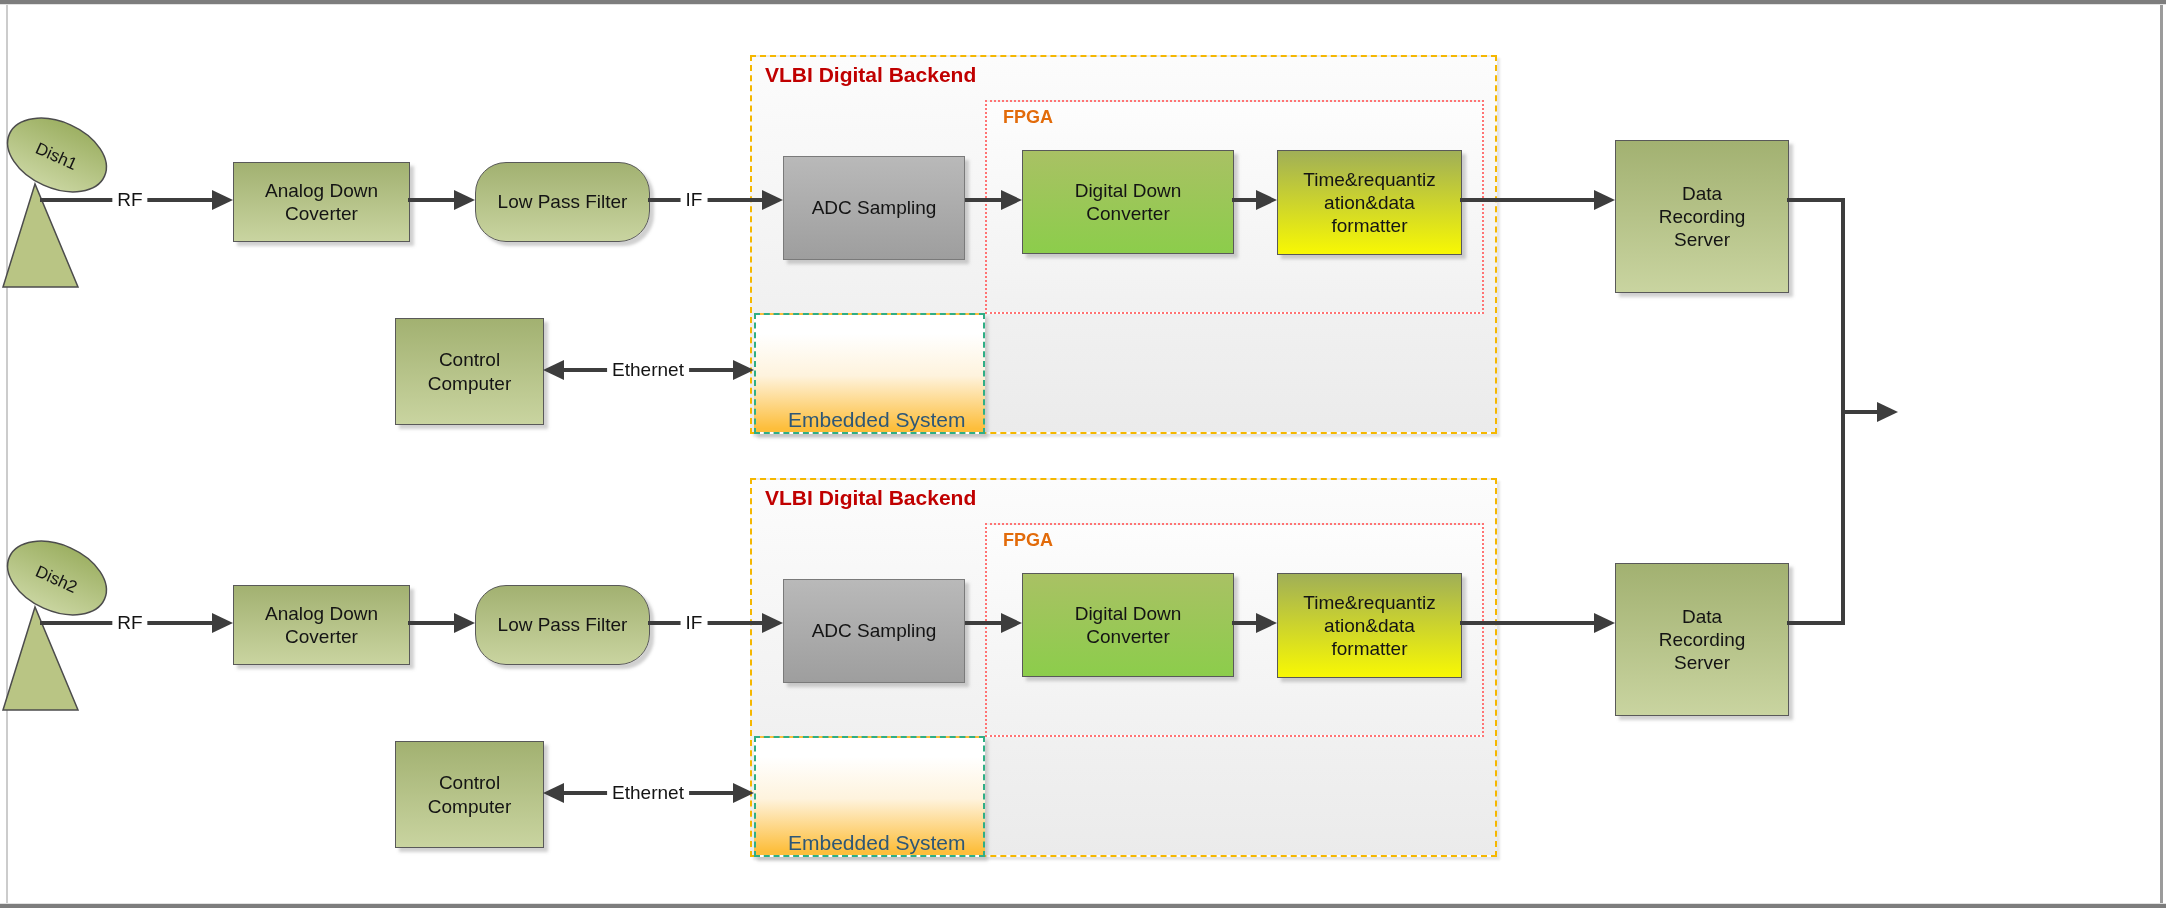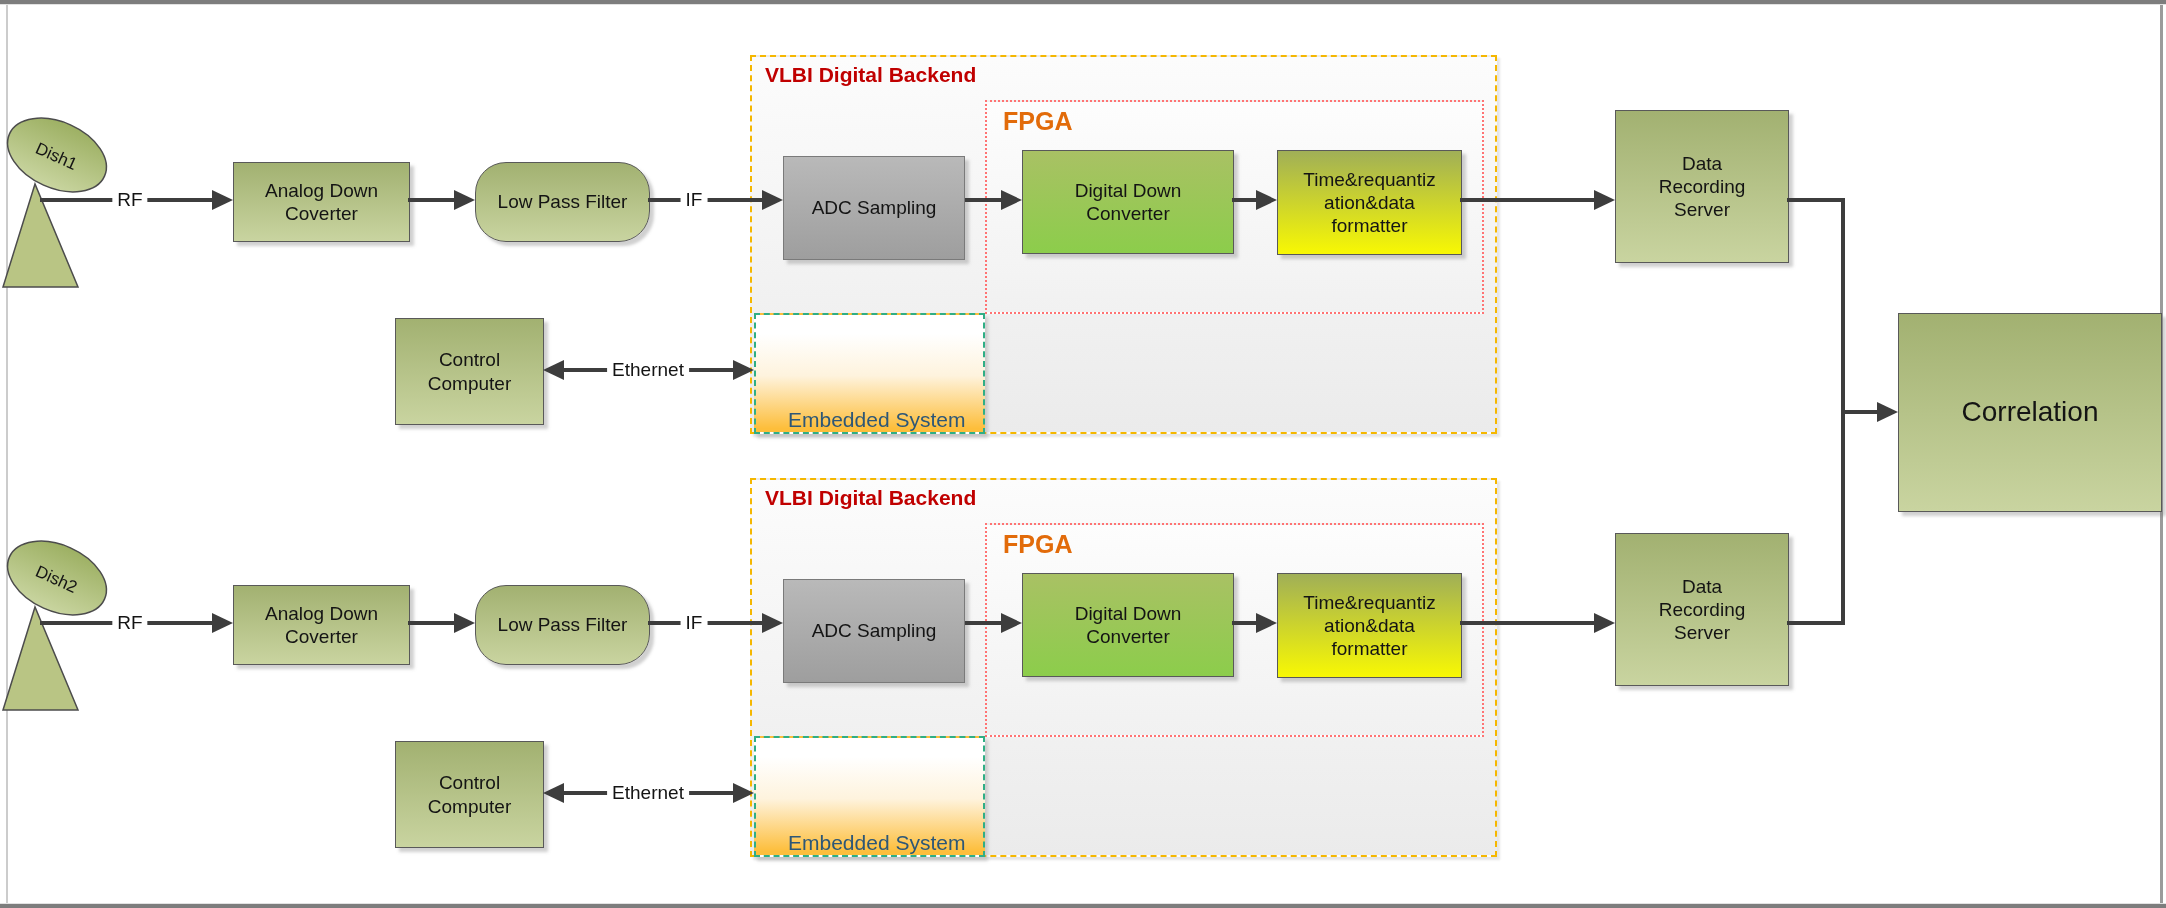--- a/index.html
+++ b/index.html
@@ -14,39 +14,39 @@
   .station{position:absolute;left:0;width:2166px;height:435px;}
   .st1{top:0;} .st2{top:423px;}
 
   
   .cont{position:absolute;}
   .backend{left:750px;top:55px;width:743px;height:375px;border:2px dashed #f5b700;
            background:linear-gradient(180deg,#fcfcfc 0%,#ebebeb 100%);box-shadow:3px 3px 2px rgba(150,150,150,.25);}
   .backend-title{position:absolute;left:13px;top:6px;font-size:21px;font-weight:bold;color:#c00000;white-space:nowrap;}
   .fpga{left:985px;top:100px;width:495px;height:210px;border:2px dotted #ff7373;
         background:linear-gradient(180deg,#fdfdfd 0%,#f1f1f1 100%);}
-  .fpga-title{position:absolute;left:16px;top:5px;font-size:25px;font-weight:bold;color:#e26b0a;white-space:nowrap;}
+  .fpga-title{position:absolute;left:16px;top:5px;font-size:18px;font-weight:bold;color:#e26b0a;white-space:nowrap;}
   .embedded{left:754px;top:313px;width:227px;height:117px;border:2px dashed #2fae85;
             background:linear-gradient(180deg,#ffffff 16%,#fef3dd 52%,#fdbe3b 97%);box-shadow:3px 4px 3px rgba(140,140,140,.35);}
   .embedded-label{position:absolute;left:8px;bottom:0px;font-size:21px;color:#2d5777;white-space:nowrap;margin-left:24px;}
 
   
   .box{position:absolute;display:flex;flex-direction:column;align-items:center;justify-content:center;
        text-align:center;font-size:19px;line-height:1.22;color:#141414;border:1px solid #595959;
        box-shadow:4px 4px 3px rgba(120,120,120,.35);}
   .olive{background:linear-gradient(180deg,#a2b171 0%,#c9d4a0 100%);}
   .grayb{background:linear-gradient(180deg,#b9b9b9 0%,#9e9e9e 100%);border-color:#7a7a7a;}
   .greenb{background:linear-gradient(180deg,#a9c164 0%,#8ccd4b 100%);text-align:center;}
   .yellowb{background:linear-gradient(180deg,#a0af57 0%,#f8f803 100%);}
   .analog{left:233px;top:162px;width:175px;height:78px;}
   .lpf{left:475px;top:162px;width:173px;height:78px;border-radius:31px;}
   .adc{left:783px;top:156px;width:180px;height:102px;}
   .ddc{left:1022px;top:150px;width:210px;height:102px;}
   .timebox{left:1277px;top:150px;width:183px;height:103px;}
-  .drs{left:1615px;top:110px;width:172px;height:151px;}
+  .drs{left:1615px;top:140px;width:172px;height:151px;}
   .control{left:395px;top:318px;width:147px;height:105px;}
   .correlation{left:1898px;top:313px;width:262px;height:197px;font-size:28px;}
 
   
   .hline{position:absolute;height:4px;background:#3d3d3d;}
   .vline{position:absolute;width:4px;background:#3d3d3d;}
   .ah-r{position:absolute;width:0;height:0;border-top:10px solid transparent;border-bottom:10px solid transparent;border-left:21px solid #3d3d3d;}
   .ah-l{position:absolute;width:0;height:0;border-top:10px solid transparent;border-bottom:10px solid transparent;border-right:21px solid #3d3d3d;}
   .lbl{position:absolute;background:#ffffff;padding:0 5px;font-size:19px;color:#141414;transform:translate(-50%,-50%);white-space:nowrap;z-index:6;}
   .wire{z-index:5;}
@@ -229,16 +229,13 @@
     <div class="ah-l wire" style="left:543px;top:360px;"></div>
     <div class="hline wire" style="left:560px;top:368px;width:176px;"></div>
     <div class="ah-r wire" style="left:733px;top:360px;"></div>
     <div class="lbl" style="left:648px;top:370px;">Ethernet</div>
   </div>
 
   <div class="vline wire" style="left:1841px;top:198px;height:427px;"></div>
   <div class="hline wire" style="left:1843px;top:410px;width:38px;"></div>
   <div class="ah-r wire" style="left:1877px;top:402px;"></div>
 
-  <div class="box olive correlation">
-    <span>Correlation</span>
-  </div>
 </div>
 
 </body></html>

